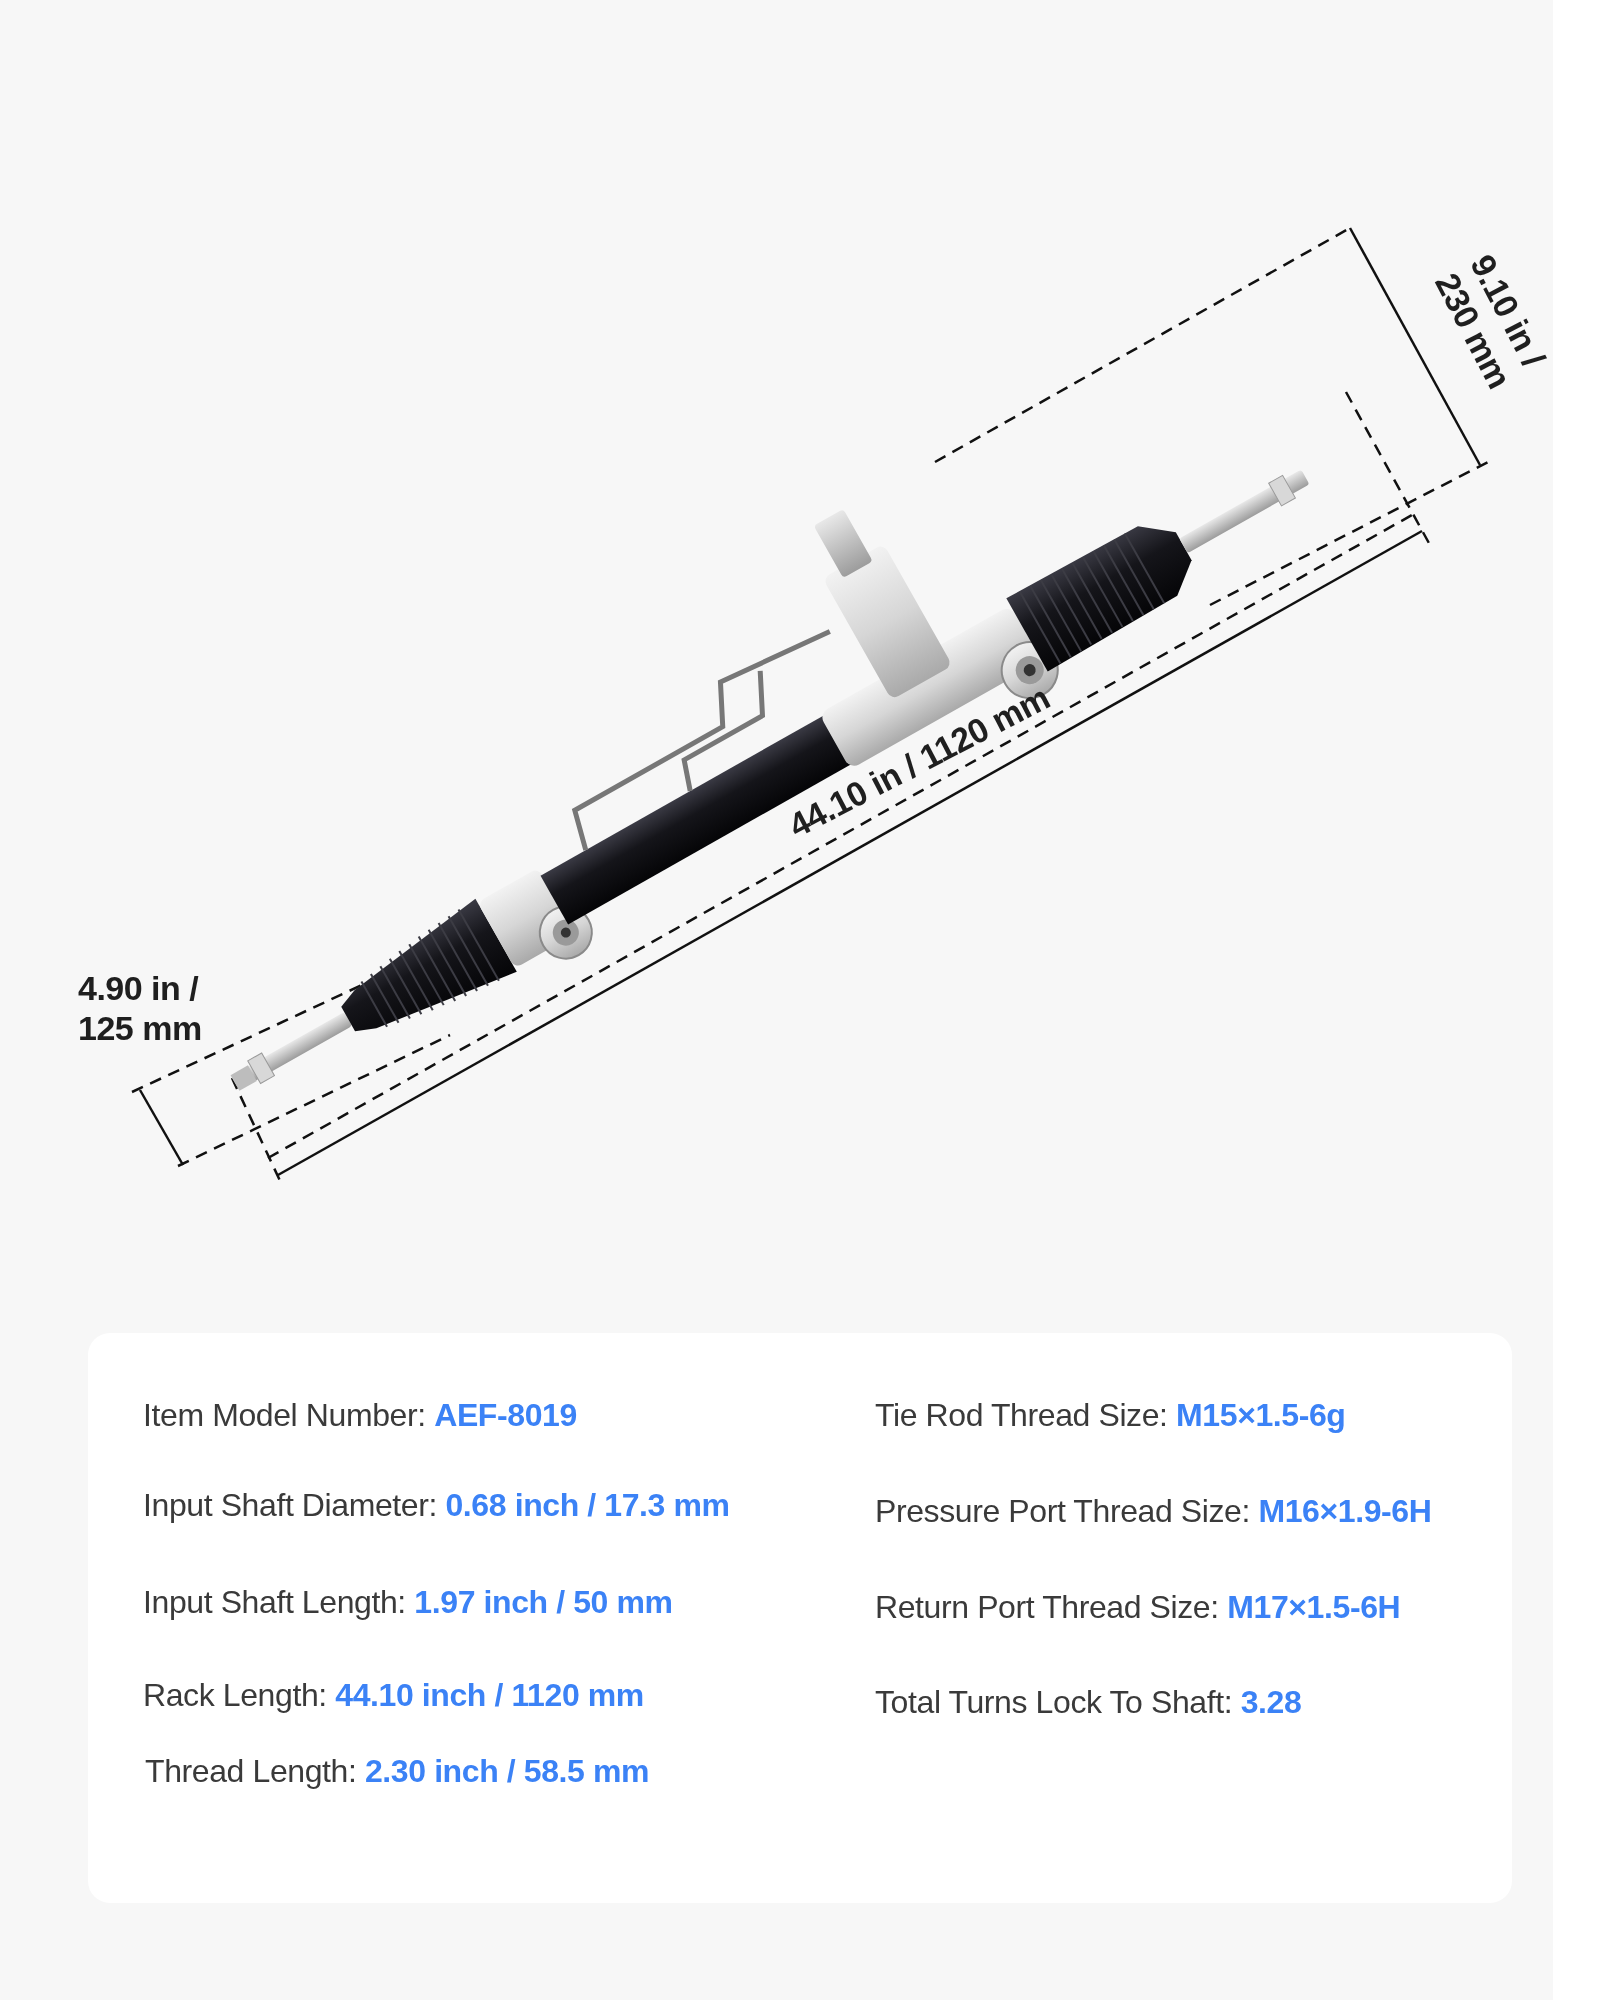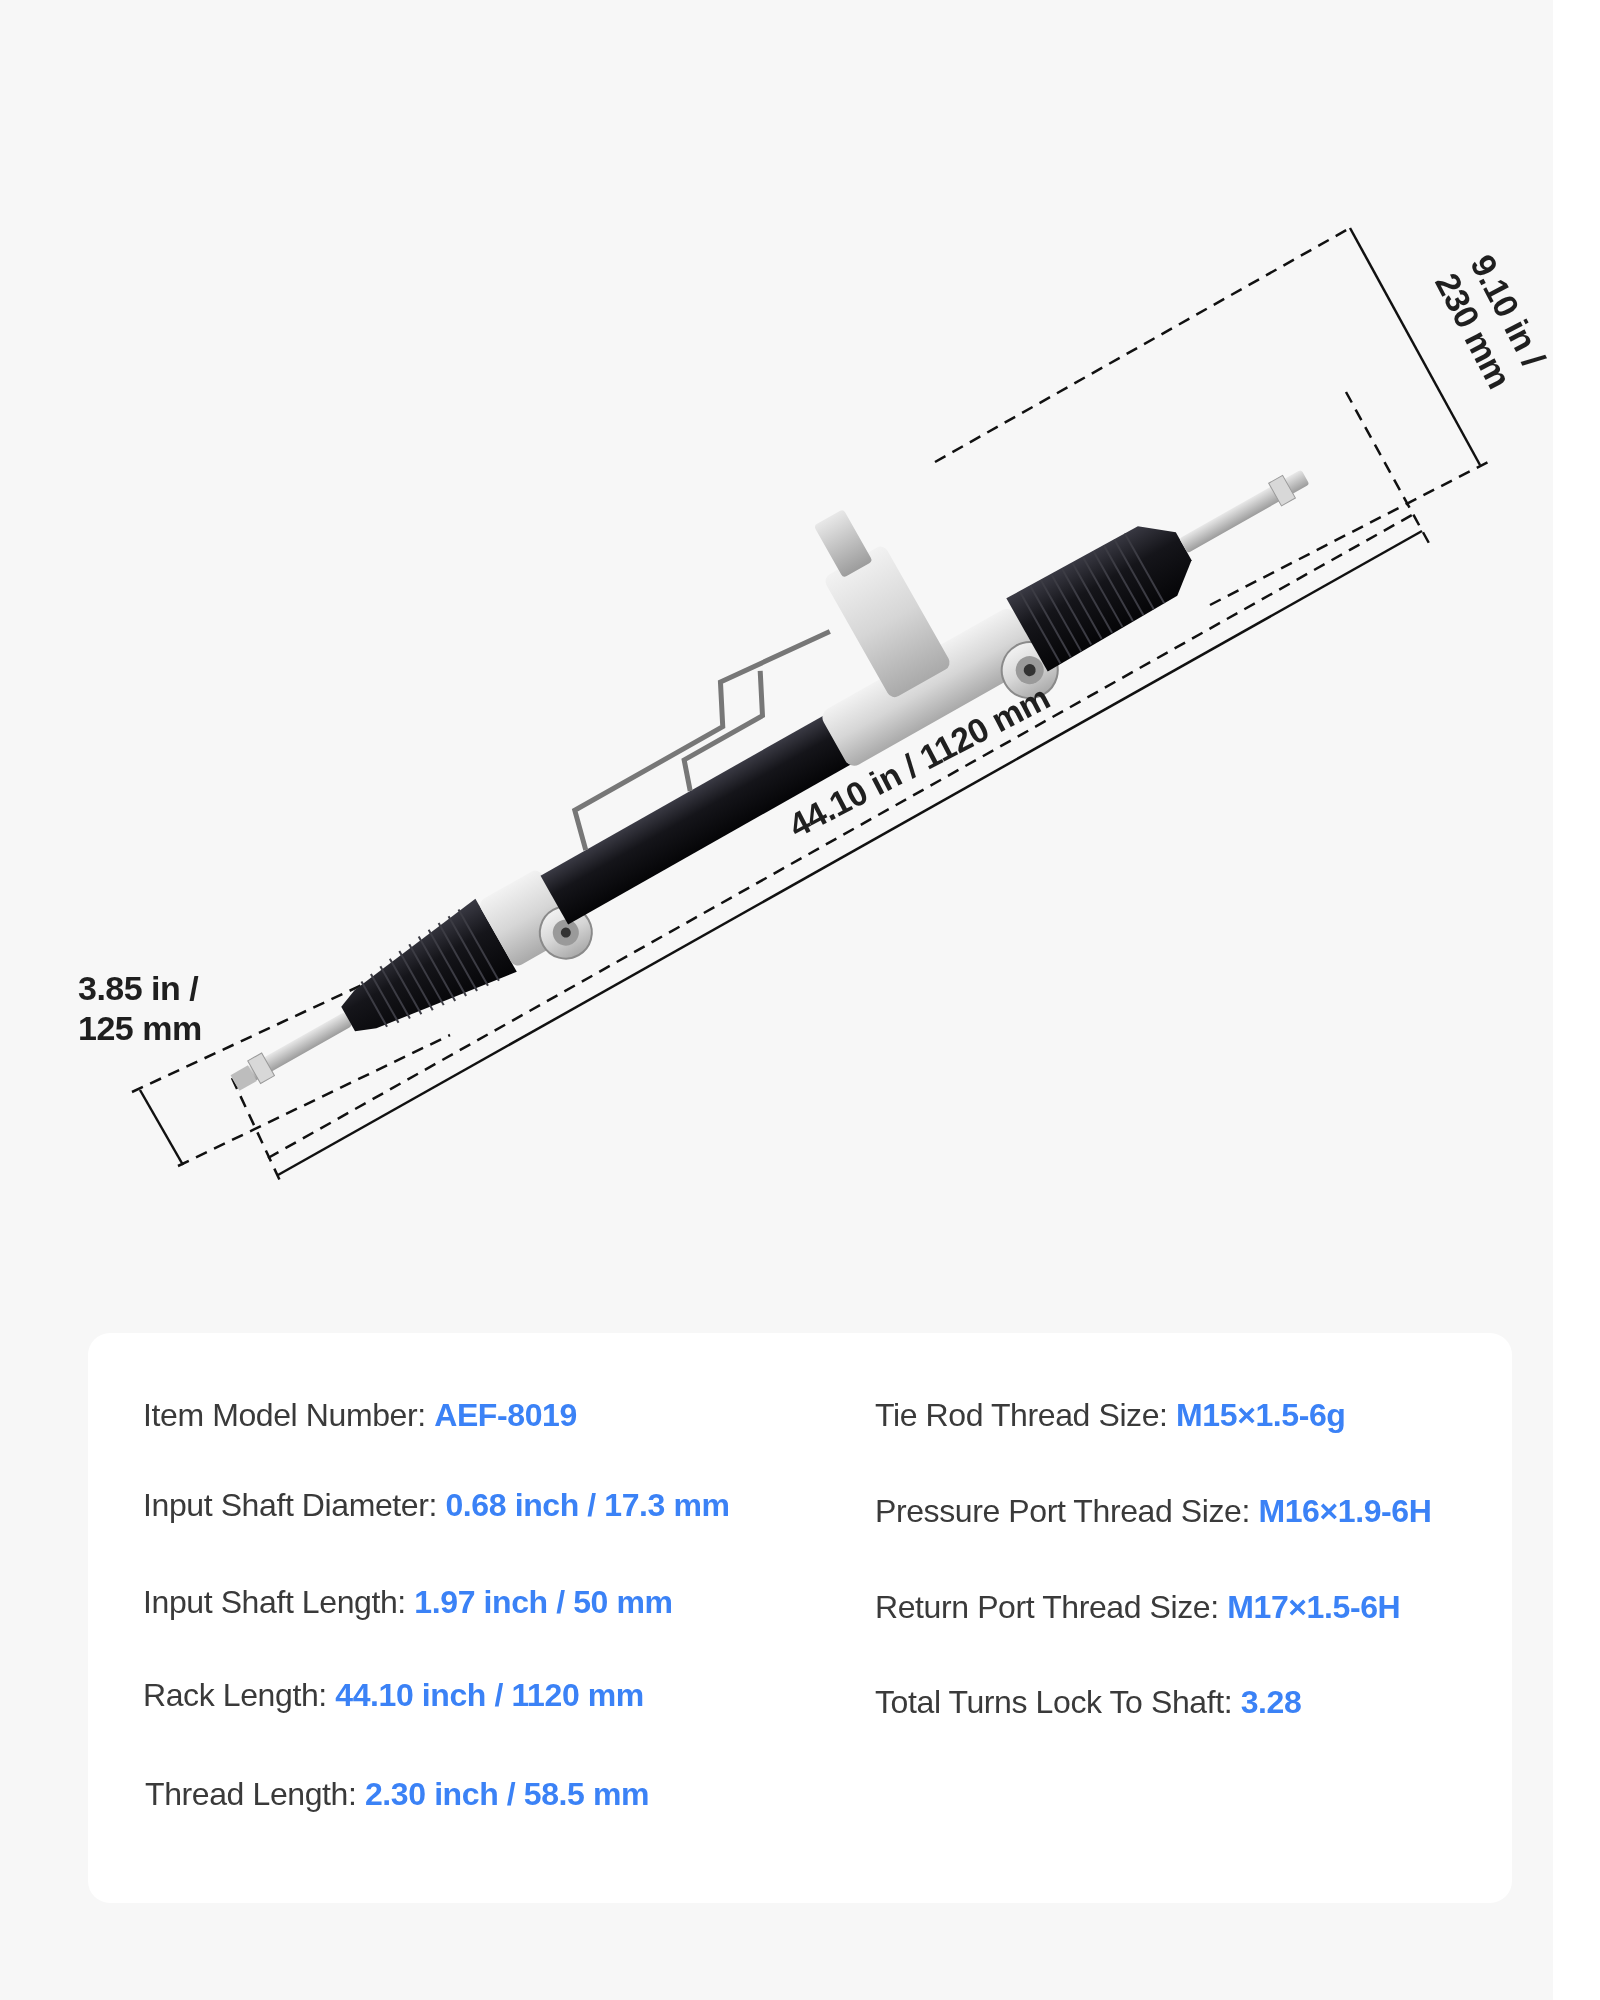--- a/index.html
+++ b/index.html
@@ -137,21 +137,21 @@
             <line x1="1033" y1="-40" x2="1033" y2="40"></line>
           <line x1="1045" y1="-40" x2="1045" y2="40"></line>
         </g>
 
         <rect x="1090" y="-9" width="140" height="17" fill="url(#rod)" rx="3"></rect>
         <rect x="1195" y="-13" width="16" height="26" fill="#d8d8d8" stroke="#9a9a9a"></rect>
       </g>
     </svg>
 
     <div class="dim-label dim-left">
-      <span>3.85 in /</span>
+      <span>4.90 in /</span>
       <span>125 mm</span>
     </div>
     <div class="dim-label dim-rack">44.10 in / 1120 mm</div>
     <div class="dim-label dim-height">
       <span>9.10 in /</span>
       <span>230 mm</span>
     </div>
   </div>
 
   <div class="spec-card">
@@ -161,21 +161,21 @@
       </div>
       <div class="spec-row" style="top:152px">
         <span class="spec-label">Input Shaft Diameter: </span><span class="spec-value">0.68 inch / 17.3 mm</span>
       </div>
       <div class="spec-row" style="top:249px">
         <span class="spec-label">Input Shaft Length: </span><span class="spec-value">1.97 inch / 50 mm</span>
       </div>
       <div class="spec-row" style="top:342px">
         <span class="spec-label">Rack Length: </span><span class="spec-value">44.10 inch / 1120 mm</span>
       </div>
-      <div class="spec-row" style="top:441px;left:2px">
+      <div class="spec-row" style="top:418px;left:2px">
         <span class="spec-label">Thread Length: </span><span class="spec-value">2.30 inch / 58.5 mm</span>
       </div>
     </div>
     <div class="spec-col right">
       <div class="spec-row" style="top:62px">
         <span class="spec-label">Tie Rod Thread Size: </span><span class="spec-value">M15×1.5-6g</span>
       </div>
       <div class="spec-row" style="top:158px">
         <span class="spec-label">Pressure Port Thread Size: </span><span class="spec-value">M16×1.9-6H</span>
       </div>

